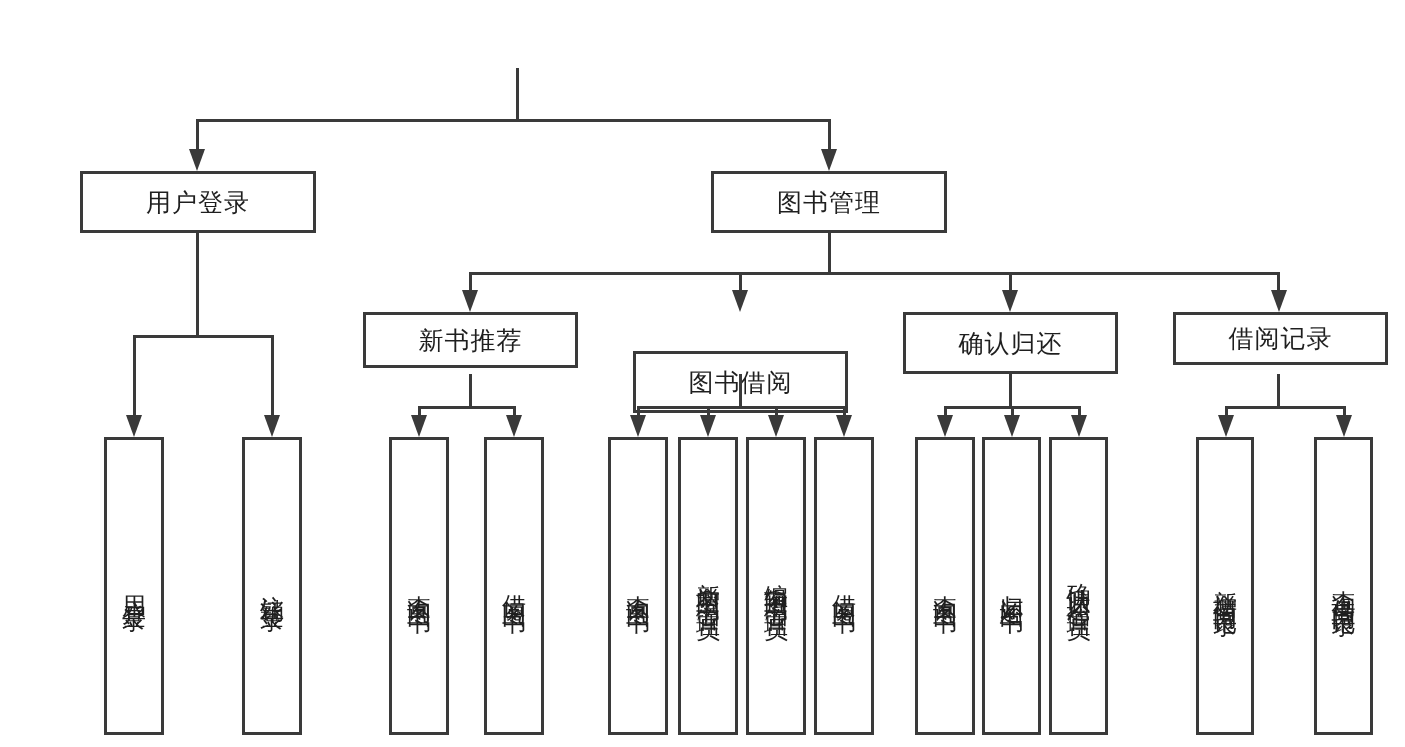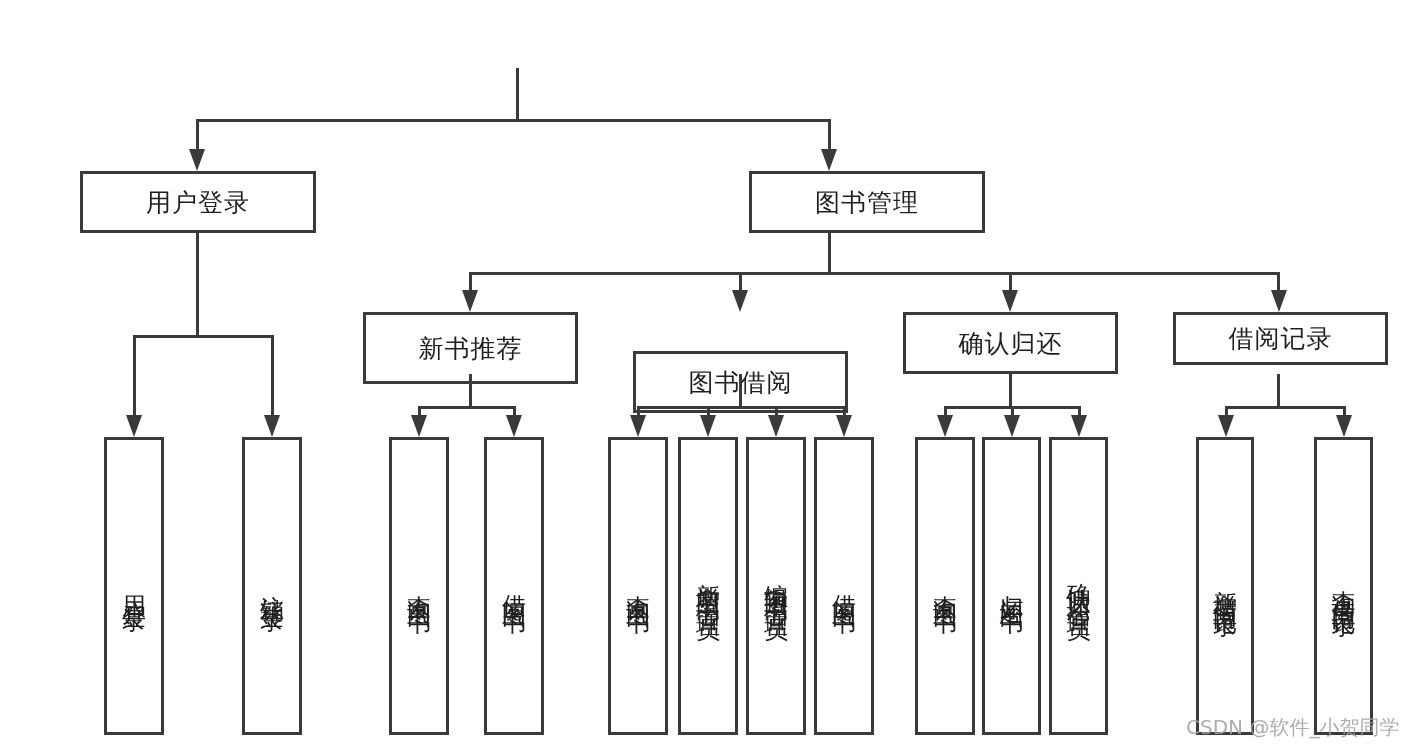--- a/index.html
+++ b/index.html
@@ -69,41 +69,41 @@
 
 
   <div class="vline" style="left:516px; top:68px; height:53px;"></div>
   <div class="hline" style="left:196px; top:119px; width:635px;"></div>
   <div class="vline" style="left:196px; top:119px; height:35px;"></div>
   <div class="arrow" style="left:189px; top:149px;"></div>
   <div class="vline" style="left:828px; top:119px; height:35px;"></div>
   <div class="arrow" style="left:821px; top:149px;"></div>
 
   <div class="box" style="left:80px; top:171px; width:236px; height:62px;">用户登录</div>
-  <div class="box" style="left:749px; top:171px; width:236px; height:62px;text-align:center;">图书管理</div>
+  <div class="box" style="left:711px; top:171px; width:236px; height:62px;text-align:center;">图书管理</div>
 
   <div class="vline" style="left:196px; top:233px; height:104px;"></div>
   <div class="hline" style="left:133px; top:335px; width:141px;"></div>
   <div class="vline" style="left:133px; top:335px; height:83px;"></div>
   <div class="arrow" style="left:126px; top:415px;"></div>
   <div class="vline" style="left:271px; top:335px; height:83px;"></div>
   <div class="arrow" style="left:264px; top:415px;"></div>
 
   <div class="vline" style="left:828px; top:233px; height:41px;"></div>
   <div class="hline" style="left:469px; top:272px; width:811px;"></div>
   <div class="vline" style="left:469px; top:272px; height:22px;"></div>
   <div class="arrow" style="left:462px; top:290px;"></div>
   <div class="vline" style="left:739px; top:272px; height:22px;"></div>
   <div class="arrow" style="left:732px; top:290px;"></div>
   <div class="vline" style="left:1009px; top:272px; height:22px;"></div>
   <div class="arrow" style="left:1002px; top:290px;"></div>
   <div class="vline" style="left:1277px; top:272px; height:22px;"></div>
   <div class="arrow" style="left:1271px; top:290px;"></div>
 
-  <div class="box" style="left:363px; top:312px; width:215px; height:72px;">新书推荐</div>
+  <div class="box" style="left:363px; top:312px; width:215px; height:56px;">新书推荐</div>
   <div class="box" style="left:633px; top:312px; width:215px; height:62px;margin-top:39px;">图书借阅</div>
   <div class="box" style="left:903px; top:312px; width:215px; height:62px;">确认归还</div>
   <div class="box" style="left:1173px; top:312px; width:215px; height:53px;">借阅记录</div>
 
   <div class="vline" style="left:469px; top:374px; height:34px;"></div>
   <div class="hline" style="left:418px; top:406px; width:98px;"></div>
   <div class="vline" style="left:739px; top:374px; height:34px;"></div>
   <div class="hline" style="left:637px; top:406px; width:208px;"></div>
   <div class="vline" style="left:1009px; top:374px; height:34px;"></div>
   <div class="hline" style="left:944px; top:406px; width:136px;"></div>
@@ -147,15 +147,14 @@
   <div class="box leaf" style="left:746px; top:437px; width:60px; height:298px;">编辑图书（管理员）</div>
   <div class="box leaf" style="left:814px; top:437px; width:60px; height:298px;">借阅图书</div>
 
   <div class="box leaf" style="left:915px; top:437px; width:60px; height:298px;">查询图书</div>
   <div class="box leaf" style="left:982px; top:437px; width:59px; height:298px;">归还图书</div>
   <div class="box leaf" style="left:1049px; top:437px; width:59px; height:298px;">确认归还（管理员）</div>
 
   <div class="box leaf" style="left:1196px; top:437px; width:58px; height:298px;">新增借阅记录</div>
   <div class="box leaf" style="left:1314px; top:437px; width:59px; height:298px;">查询借阅记录</div>
 
-  <div class="watermark">CSDN @软件_小贺同学</div>
 
 </div>
 
 </body></html>

